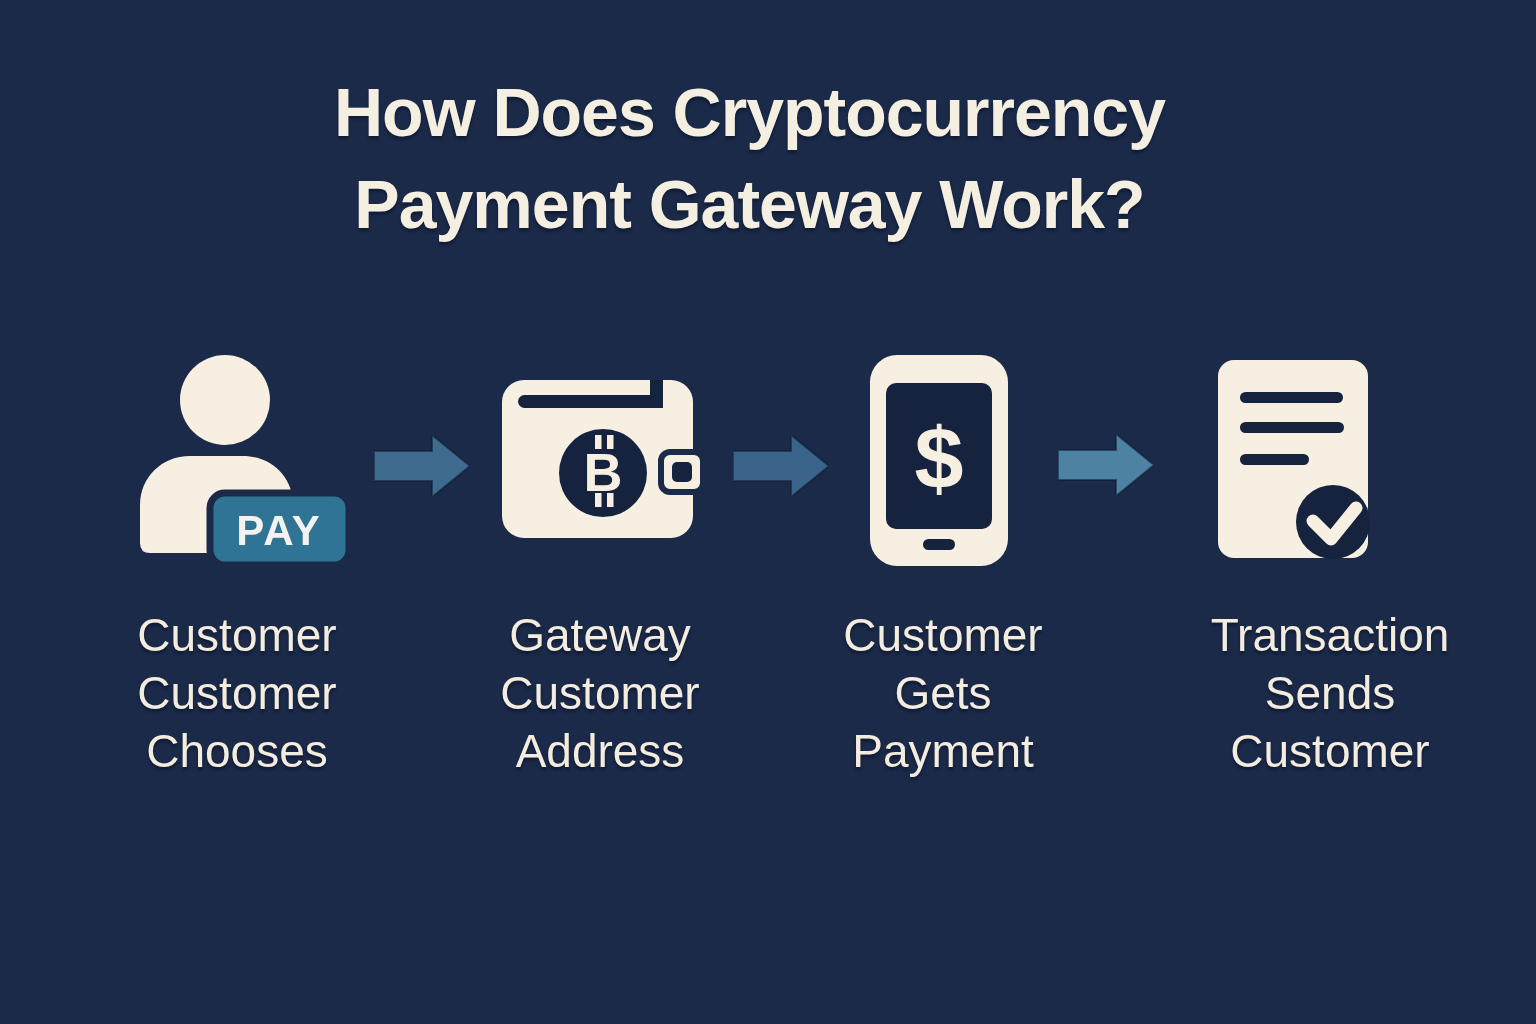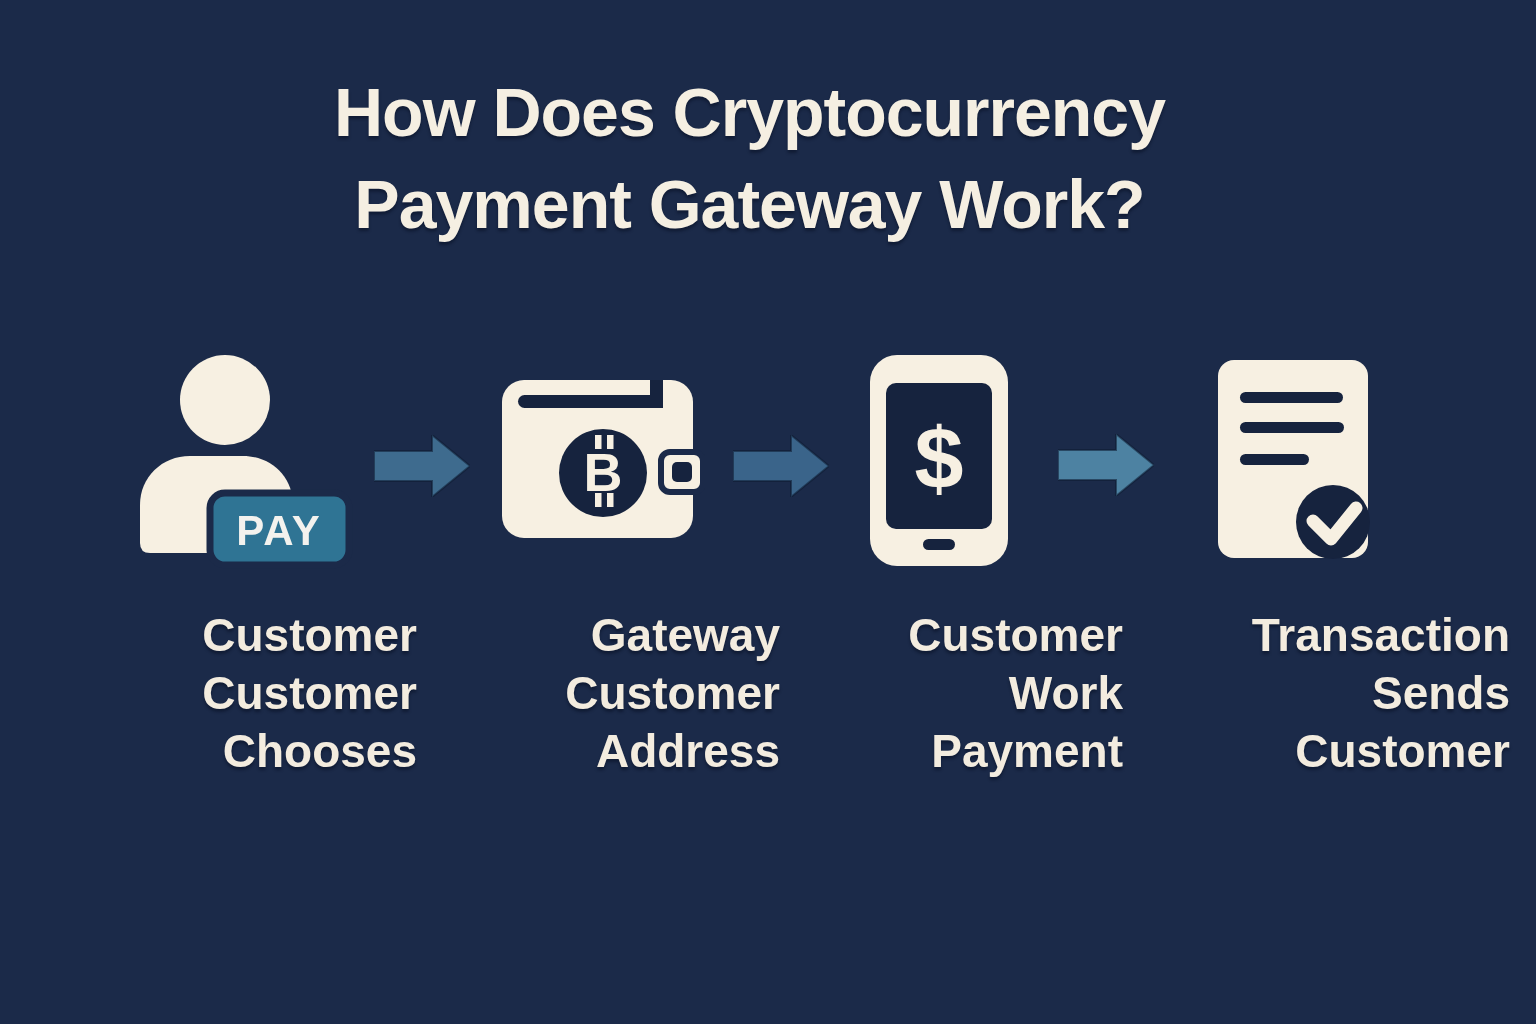--- a/index.html
+++ b/index.html
@@ -38,23 +38,23 @@
     font-size: 68px;
     line-height: 92px;
     letter-spacing: -1px;
     text-shadow: 0 3px 3px rgba(5, 12, 28, 0.45);
   }
   .title span { display: block; }
   .step-label {
     position: absolute;
     top: 606px;
     width: 360px;
-    text-align: right;
+    text-align: center;
     color: var(--label-text);
-    font-weight: bold;
+    font-weight: normal;
     font-size: 46px;
     line-height: 58px;
     text-shadow: 0 3px 3px rgba(5, 12, 28, 0.45);
   }
   .step-label span { display: block; }
   .abs { position: absolute; }
   svg text {
     font-family: "Liberation Sans", "DejaVu Sans", sans-serif;
     font-weight: bold;
   }
@@ -138,21 +138,21 @@
     <span>Customer</span>
     <span>Chooses</span>
   </div>
   <div class="step-label" style="left:420px;">
     <span>Gateway</span>
     <span>Customer</span>
     <span>Address</span>
   </div>
   <div class="step-label" style="left:763px;">
     <span>Customer</span>
-    <span>Work</span>
+    <span>Gets</span>
     <span>Payment</span>
   </div>
   <div class="step-label" style="left:1150px;">
     <span>Transaction</span>
     <span>Sends</span>
     <span>Customer</span>
   </div>
 
 </div>
 

